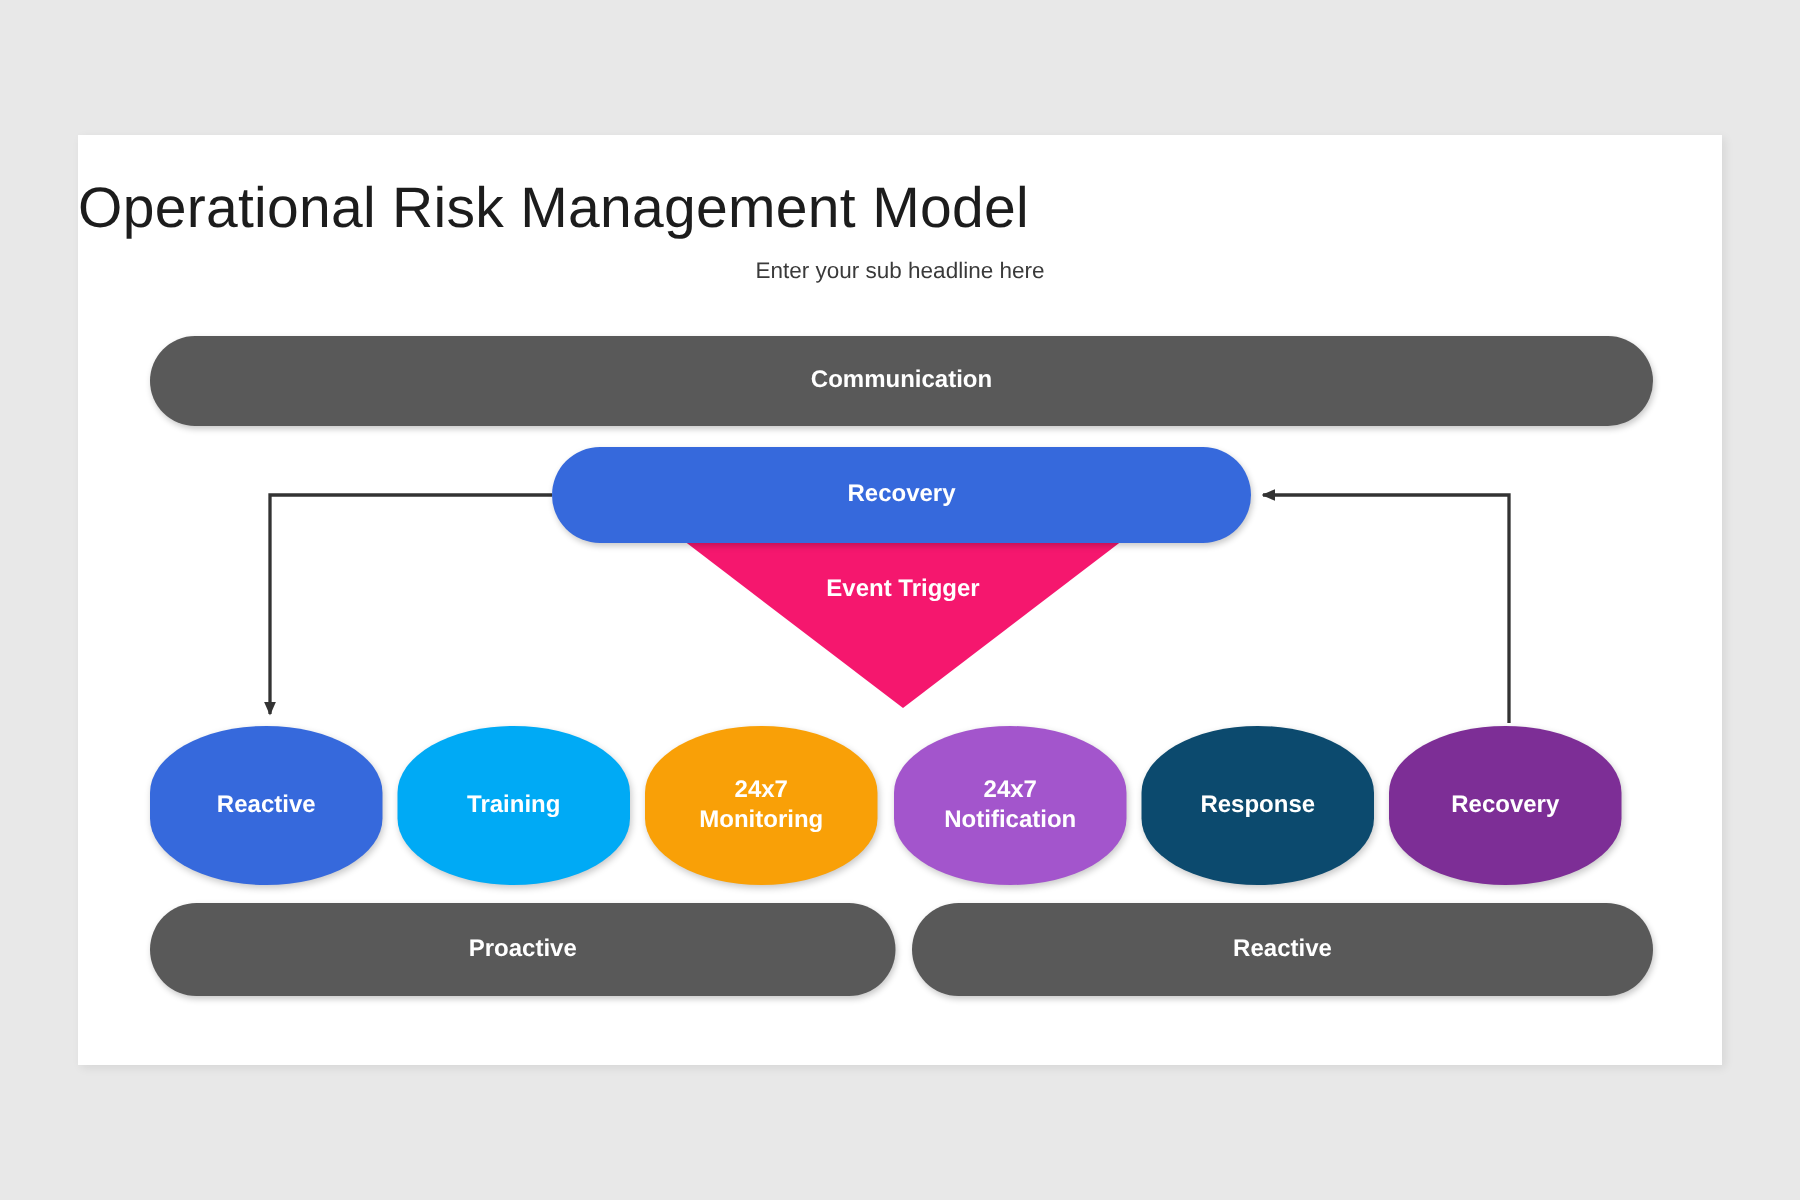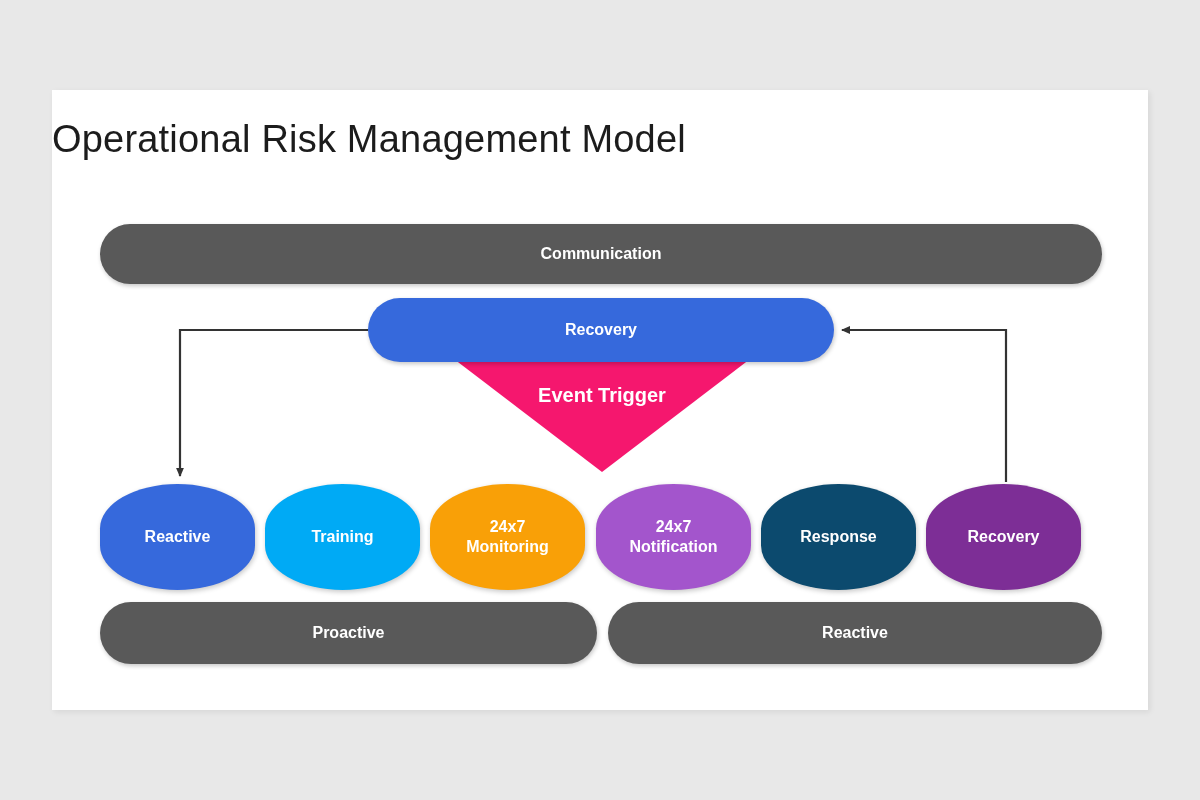--- a/index.html
+++ b/index.html
@@ -98,21 +98,21 @@
     background: #f5176e;
     clip-path: polygon(0% 0%, 100% 0%, 50% 100%);
   }
   #event-trigger .tri-label {
     position: absolute;
     left: 0; top: 28px;
     width: 100%;
     text-align: center;
     color: #ffffff;
     font-weight: bold;
-    font-size: 20px;
+    font-size: 16px;
     z-index: 3;
   }
 
   
   .node {
     position: absolute;
     top: 394px;
     width: 155px;
     height: 106px;
     border-radius: 50% / 42%;
@@ -145,20 +145,21 @@
     z-index: 1;
     pointer-events: none;
   }
 </style>
 </head>
 <body style="background: rgb(232, 232, 232);">
 
 <div id="slide-canvas" style="background: rgb(255, 255, 255);">
 
   <div id="page-title">Operational Risk Management Model</div>
+  <div id="page-subtitle">Enter your sub headline here</div>
 
   <svg id="connectors" viewBox="0 0 1096 620">
     <defs>
       <marker id="arrowhead" markerWidth="9" markerHeight="9" refX="8" refY="4.5" orient="auto" markerUnits="userSpaceOnUse">
         <path d="M0,0.6 L9,4.5 L0,8.4 z" fill="#333333"></path>
       </marker>
     </defs>
 
     <path d="M 316,240 L 128,240 L 128,386" fill="none" stroke="#333333" stroke-width="2.2" marker-end="url(#arrowhead)"></path>
 

